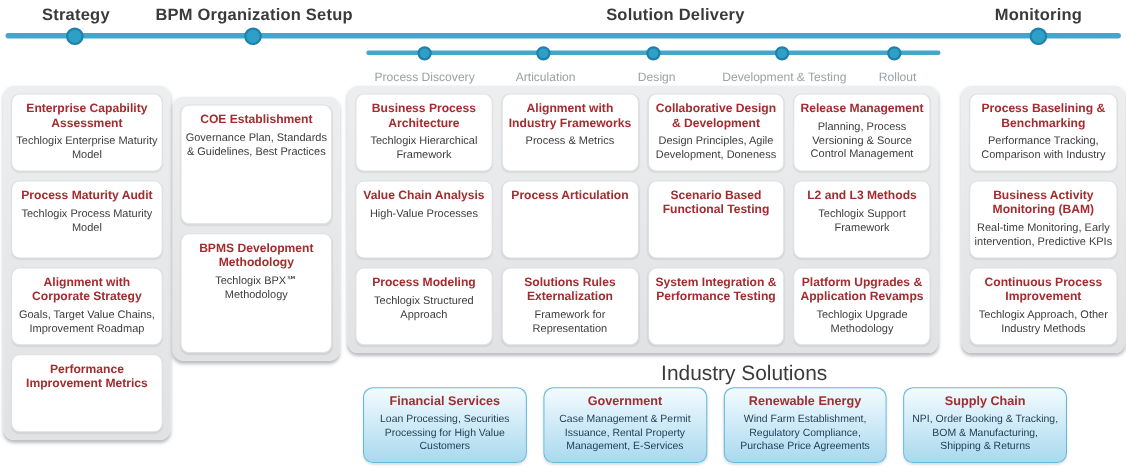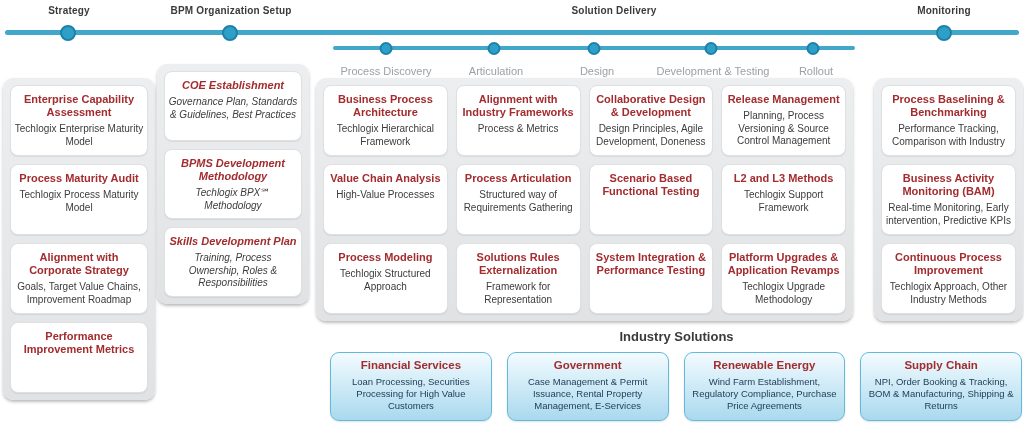--- a/index.html
+++ b/index.html
@@ -1,46 +1,46 @@
 <!DOCTYPE html>
 <html><head>
 <meta charset="utf-8">
 <style>
   html,body{margin:0;padding:0;background:#ffffff;}
   body{font-family:"Liberation Sans","DejaVu Sans",sans-serif;}
   .stage{position:relative;width:1024px;height:425px;background:#ffffff;overflow:hidden;}
 
   
-  .phase-label{position:absolute;top:5px;transform:translateX(-50%);font-size:10px;font-weight:bold;color:#3a3a3a;white-space:nowrap;letter-spacing:.2px;}
+  .phase-label{position:absolute;top:5px;transform:translateX(-50%);font-size:15px;font-weight:bold;color:#3a3a3a;white-space:nowrap;letter-spacing:.2px;}
   .main-line{position:absolute;left:5px;top:30px;width:1014px;height:5px;background:#41a8cb;border-radius:3px;}
   .sub-line{position:absolute;left:333px;top:46px;width:522px;height:4px;background:#41a8cb;border-radius:2px;}
   .dot{position:absolute;border-radius:50%;background:#2e9fc6;border:2px solid #1e81aa;box-sizing:border-box;transform:translateX(-50%);}
   .dot.main{width:16px;height:16px;top:24.5px;}
   .dot.sub{width:13px;height:13px;top:41.5px;}
   .sub-label{position:absolute;top:65px;transform:translateX(-50%);font-size:11px;color:#9aa1a7;white-space:nowrap;}
 
   
   .panel{position:absolute;background:linear-gradient(#eceef0,#e1e2e4);border-radius:10px;box-shadow:0 2px 3px rgba(110,110,118,.45);padding:7px;box-sizing:border-box;}
   .panel.col{display:flex;flex-direction:column;gap:8px;}
   #panel-strategy{left:3px;top:78px;width:152px;height:322px;}
-  #panel-bpm{left:157px;top:64px;width:152px;height:240px;font-style:italic;}
+  #panel-bpm{left:157px;top:88px;width:152px;height:240px;}
   #panel-solution{left:316px;top:78px;width:537px;height:243px;display:grid;grid-template-columns:repeat(4,1fr);grid-template-rows:repeat(3,1fr);gap:8px;}
   #panel-monitoring{left:874px;top:78px;width:149px;height:243px;}
 
   
   .card{background:#ffffff;border:1px solid #dfe0e2;border-radius:8px;box-shadow:0 1px 1px rgba(0,0,0,.07);
         display:flex;flex-direction:column;align-items:center;text-align:center;
         padding:7px 3px 4px;flex:1;min-height:0;box-sizing:border-box;overflow:hidden;}
   .card-title{color:#a32c2f;font-size:11px;font-weight:bold;line-height:1.2;}
   .card-sub{color:#3c3c3c;font-size:10px;line-height:1.25;margin-top:4px;}
   .card-sub:empty{display:none;}
 
   
-  #industry-heading{position:absolute;left:331px;top:329px;width:691px;text-align:center;font-size:13px;font-weight:bold;color:#3a3a3a;}
-  #industry-row{position:absolute;left:330px;top:352px;width:692px;display:flex;gap:15px;}
+  #industry-heading{position:absolute;left:331px;top:329px;width:691px;text-align:center;font-size:19px;font-weight:normal;color:#3a3a3a;}
+  #industry-row{position:absolute;left:330px;top:352px;width:640px;display:flex;gap:15px;}
   .blue-card{flex:1;background:linear-gradient(#f3fbff,#a9d9ee);border:1px solid #63b9dc;border-radius:9px;
              text-align:center;padding:6px 6px 7px;box-shadow:0 1px 2px rgba(0,0,0,.12);box-sizing:border-box;}
   .blue-card .card-title{font-size:11.5px;}
   .blue-sub{color:#1c3a55;font-size:9.5px;line-height:1.3;margin-top:3px;}
 </style>
 </head>
 <body>
 
 <div class="stage">
 
@@ -88,24 +88,20 @@
 
   <div class="panel col" id="panel-bpm">
     <div class="card">
       <div class="card-title">COE Establishment</div>
       <div class="card-sub">Governance Plan, Standards &amp; Guidelines, Best Practices</div>
     </div>
     <div class="card">
       <div class="card-title">BPMS Development Methodology</div>
       <div class="card-sub">Techlogix BPX℠ Methodology</div>
     </div>
-    <div class="card">
-      <div class="card-title">Skills Development Plan</div>
-      <div class="card-sub">Training, Process Ownership, Roles &amp; Responsibilities</div>
-    </div>
   </div>
 
   <div class="panel" id="panel-solution">
     <div class="card">
       <div class="card-title">Business Process Architecture</div>
       <div class="card-sub">Techlogix Hierarchical Framework</div>
     </div>
     <div class="card">
       <div class="card-title">Alignment with Industry Frameworks</div>
       <div class="card-sub">Process &amp; Metrics</div>
@@ -117,21 +113,20 @@
     <div class="card">
       <div class="card-title">Release Management</div>
       <div class="card-sub">Planning, Process Versioning &amp; Source Control Management</div>
     </div>
     <div class="card">
       <div class="card-title">Value Chain Analysis</div>
       <div class="card-sub">High-Value Processes</div>
     </div>
     <div class="card">
       <div class="card-title">Process Articulation</div>
-      <div class="card-sub">Structured way of Requirements Gathering</div>
     </div>
     <div class="card">
       <div class="card-title">Scenario Based Functional Testing</div>
 
     </div>
     <div class="card">
       <div class="card-title">L2 and L3 Methods</div>
       <div class="card-sub">Techlogix Support Framework</div>
     </div>
     <div class="card">

